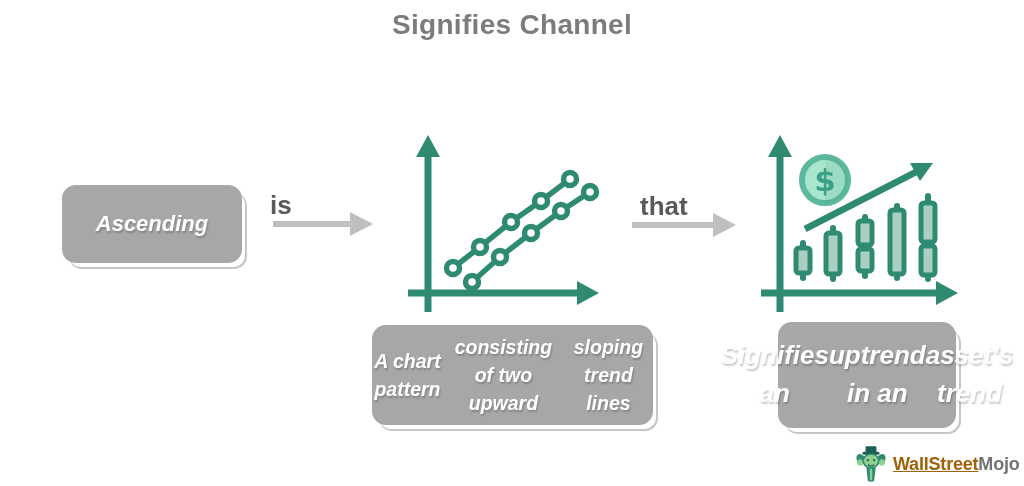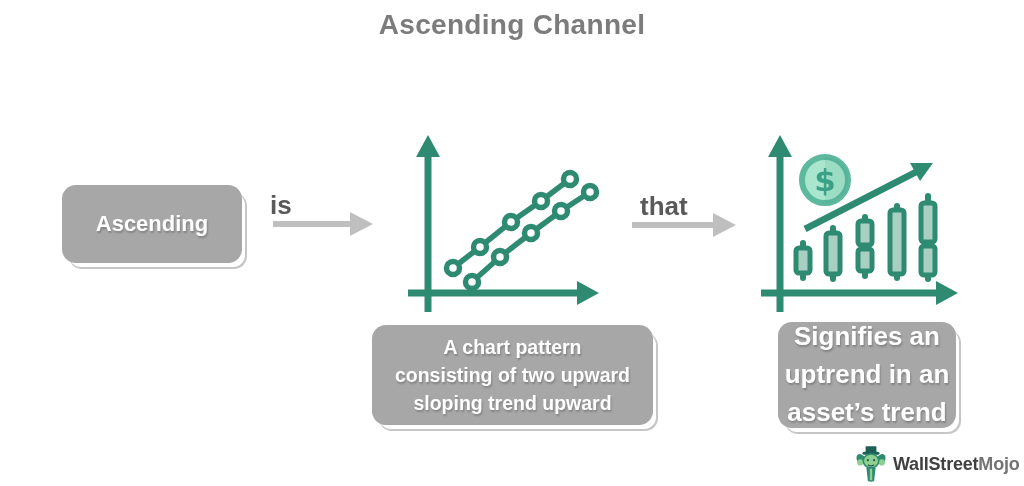--- a/index.html
+++ b/index.html
@@ -9,23 +9,24 @@
   }
   .title {
     position:absolute; top:9px; left:0; width:1024px;
     text-align:center; font-size:28px; font-weight:bold; color:#7c7c7c;
     letter-spacing:0.3px;
   }
   
   .gbox {
     position:absolute; background:#a7a7a7; border-radius:14px;
     color:#ffffff; font-weight:bold; text-align:center;
-    display:flex; flex-direction:column; align-items:center; justify-content:center;
+    display:flex; flex-direction:row; align-items:center; justify-content:center;
     box-shadow: 5px 6px 0 -2px #ffffff, 6px 7px 0 -1px #c6c6c6;
     text-shadow: 1px 1.5px 2px rgba(0,0,0,0.22);
+    font-style: italic;
   }
   #subject-box { left:62px; top:185px; width:180px; height:78px; font-size:22px; line-height:1.30; }
   #mid-caption  { left:372px; top:325px; width:281px; height:100px; font-size:19.5px; line-height:1.45; }
   #right-caption{ left:778px; top:322px; width:178px; height:106px; font-size:26px; line-height:1.45; }
 
   
   .conn-label {
     position:absolute; font-size:26px; font-weight:bold; color:#595959; text-align:left;
   }
   .arrow-line { position:absolute; height:6px; background:#bfbfbf; }
@@ -41,29 +42,29 @@
   #conn2-line  { left:632px; top:222px; width:81px; }
   #conn2-head  { left:713px; top:213px; }
 
   .icon-svg { position:absolute; }
   #trend-channel-icon { left:400px; top:132px; }
   #uptrend-candle-icon{ left:753px; top:132px; }
 
   
   .logo { position:absolute; left:854px; top:445px; display:flex; align-items:center; gap:5px; }
   .logo-text { font-size:18px; font-weight:bold; letter-spacing:-0.2px; white-space:nowrap; }
-  .logo-text .dark  { color:#404040; }
+  .logo-text .dark  { color:#a16207;text-decoration:underline; }
   .logo-text .accent{ color:#737373; }
 </style>
 </head>
 <body>
 
 <div class="stage">
 
-  <div class="title">Ascending Channel</div>
+  <div class="title">Signifies Channel</div>
 
   <div class="gbox" id="subject-box">
     <div>Ascending</div>
   </div>
 
   <div class="conn-label" id="conn1-label">is</div>
   <div class="arrow-line" id="conn1-line"></div>
   <div class="arrow-head" id="conn1-head"></div>
 
   <svg class="icon-svg" id="trend-channel-icon" width="205" height="188" viewBox="0 0 205 188">
@@ -133,21 +134,21 @@
         <circle cx="72" cy="48" r="23" fill="#a9e6cd" stroke="#5cb99e" stroke-width="6"></circle>
         <path d="M72 25 A23 23 0 0 1 72 71 Z" fill="rgba(46,139,114,0.10)" stroke="none"></path>
         <text x="72" y="59" text-anchor="middle" font-size="31" font-weight="bold" font-family="DejaVu Sans, sans-serif" fill="#3aa186" stroke="none">$</text>
       </g>
     </g>
   </svg>
 
   <div class="gbox" id="mid-caption">
     <div>A chart pattern</div>
     <div>consisting of two upward</div>
-    <div>sloping trend upward</div>
+    <div>sloping trend lines</div>
   </div>
 
   <div class="gbox" id="right-caption">
     <div>Signifies an</div>
     <div>uptrend in an</div>
     <div>asset’s trend</div>
   </div>
 
   <div class="logo">
     <svg width="34" height="38" viewBox="0 0 44 48">

